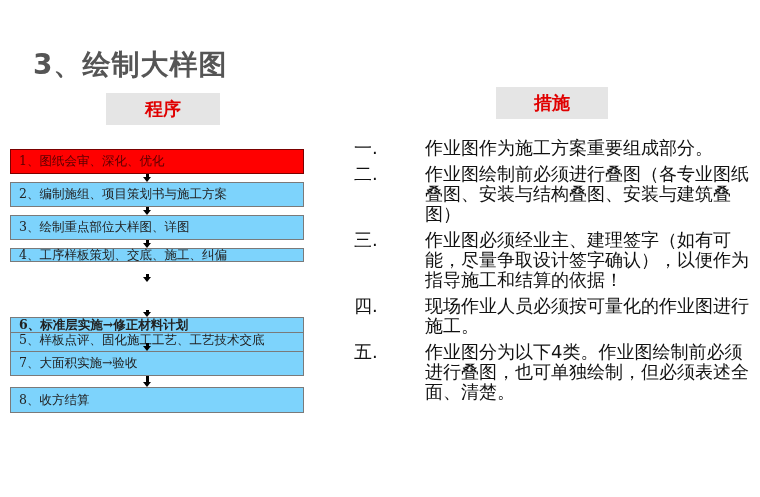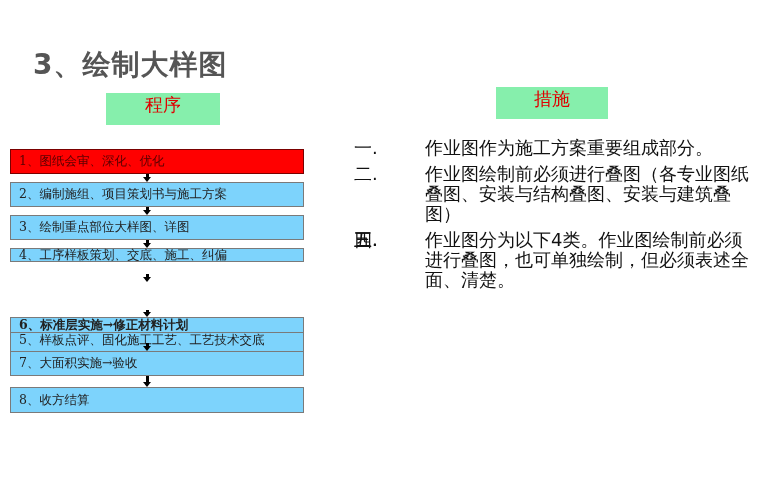--- a/index.html
+++ b/index.html
@@ -5,22 +5,22 @@
   html, body { margin:0; padding:0; }
   body {
     width:760px; height:497px; background:#ffffff; position:relative; overflow:hidden;
     font-family: "DejaVu Sans", "Liberation Sans", sans-serif;
   }
   .title {
     position:absolute; left:33px; top:46px; font-size:28px; font-weight:bold; color:#555555;
     letter-spacing:1px; white-space:nowrap;
   }
   .label-box {
-    position:absolute; background:#86efac; color:#e00000; font-weight:normal; font-size:18px;
-    display:flex; justify-content:center;
+    position:absolute; background:#e5e5e5; color:#e00000; font-weight:bold; font-size:18px;
+    display:flex; align-items:center; justify-content:center;
   }
   .flow-box {
     position:absolute; left:10px; width:294px; border:1px solid #7a7a7a; background:#7dd3fc;
     box-sizing:border-box; font-family:"DejaVu Serif", "Liberation Serif", serif; font-size:12.5px;
     color:#222222; display:flex; align-items:center; padding-left:8px; white-space:nowrap;
   }
   .flow-box.first { background:#ff0000; border-color:#7a0000; color:#5a0000; }
   .arrow {
     position:absolute; left:146px; width:3px; background:#000;
   }
@@ -69,21 +69,23 @@
   <div class="measure">
     <span class="num">一.</span>
     <span>作业图作为施工方案重要组成部分。</span>
   </div>
   <div class="measure">
     <span class="num">二.</span>
     <span>作业图绘制前必须进行叠图（各专业图纸叠图、安装与结构叠图、安装与建筑叠图）</span>
   </div>
   <div class="measure">
     <span class="num">三.</span>
+    <span>作业图必须经业主、建理签字（如有可能，尽量争取设计签字确认），以便作为指导施工和结算的依据！</span>
   </div>
   <div class="measure">
     <span class="num">四.</span>
+    <span>现场作业人员必须按可量化的作业图进行施工。</span>
   </div>
   <div class="measure">
     <span class="num">五.</span>
     <span>作业图分为以下4类。作业图绘制前必须进行叠图，也可单独绘制，但必须表述全面、清楚。</span>
   </div>
 </div>
 
 </body></html>

